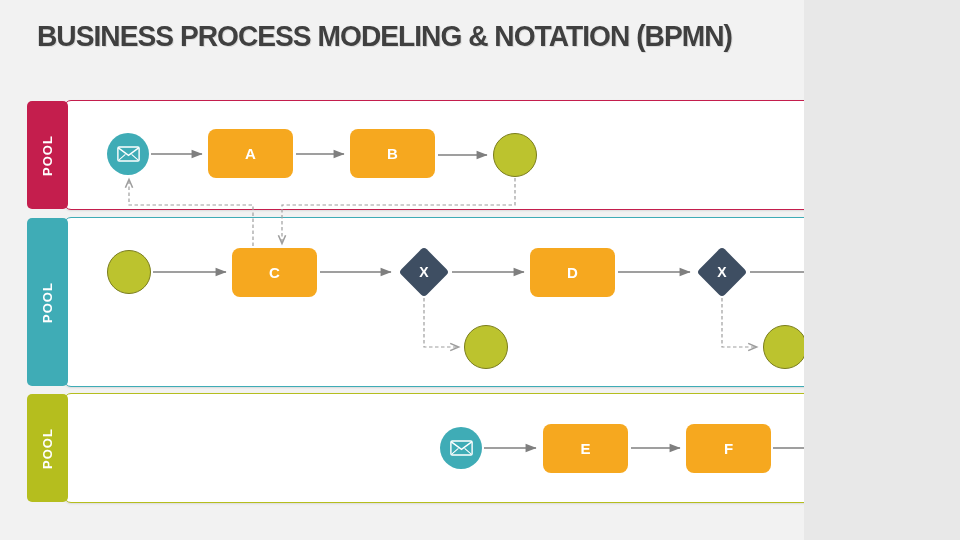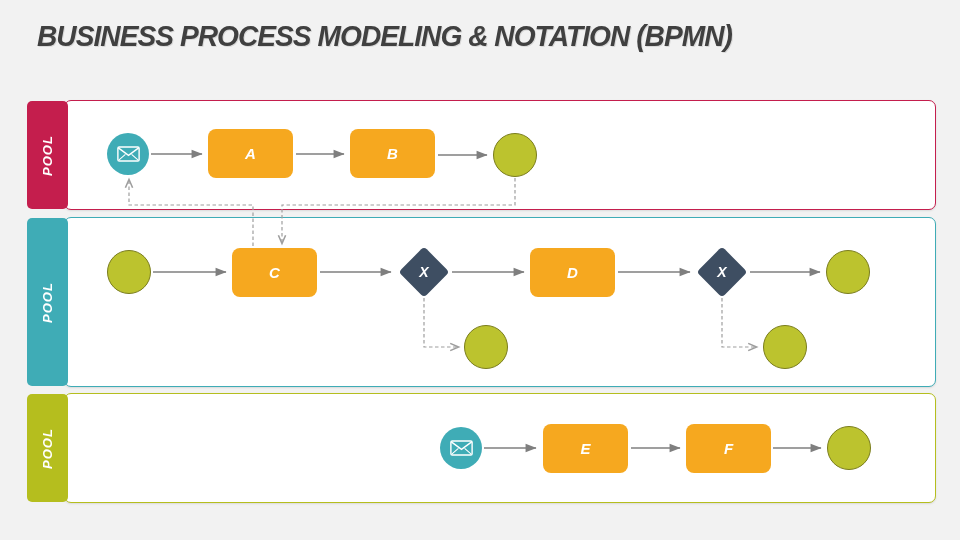--- a/index.html
+++ b/index.html
@@ -1,20 +1,19 @@
 <!DOCTYPE html>
 <html><head>
 <meta charset="utf-8">
 <style>
   html,body{margin:0;padding:0;}
   body{background:#e8e8e8;font-family:"Liberation Sans",sans-serif;}
   .slide{
-    position:relative;width:960px;height:540px;background:#F2F2F2;
+    position:relative;width:804px;height:540px;background:#F2F2F2;
     overflow:hidden;
-    font-style:italic;
   }
   .title{
     position:absolute;left:37px;top:20px;margin:0;
     font-size:29px;font-weight:700;color:#404040;letter-spacing:-1px;
     transform:scaleX(0.97);transform-origin:left center;
     text-shadow:1px 1px 0 rgba(0,0,0,0.10);
     white-space:nowrap;
   }
   
   .lane{

